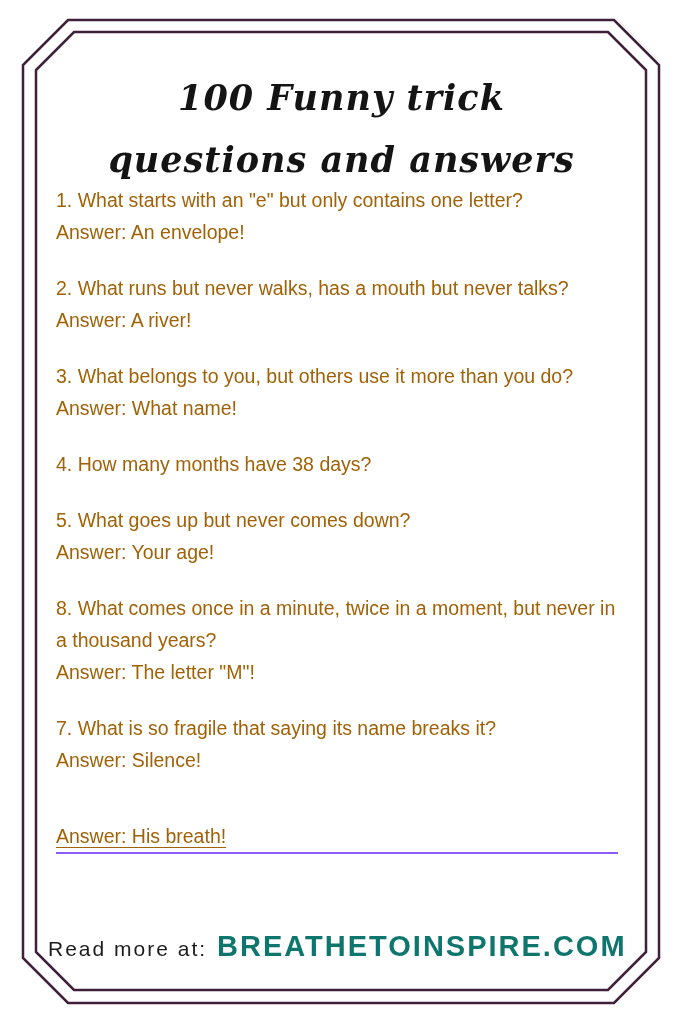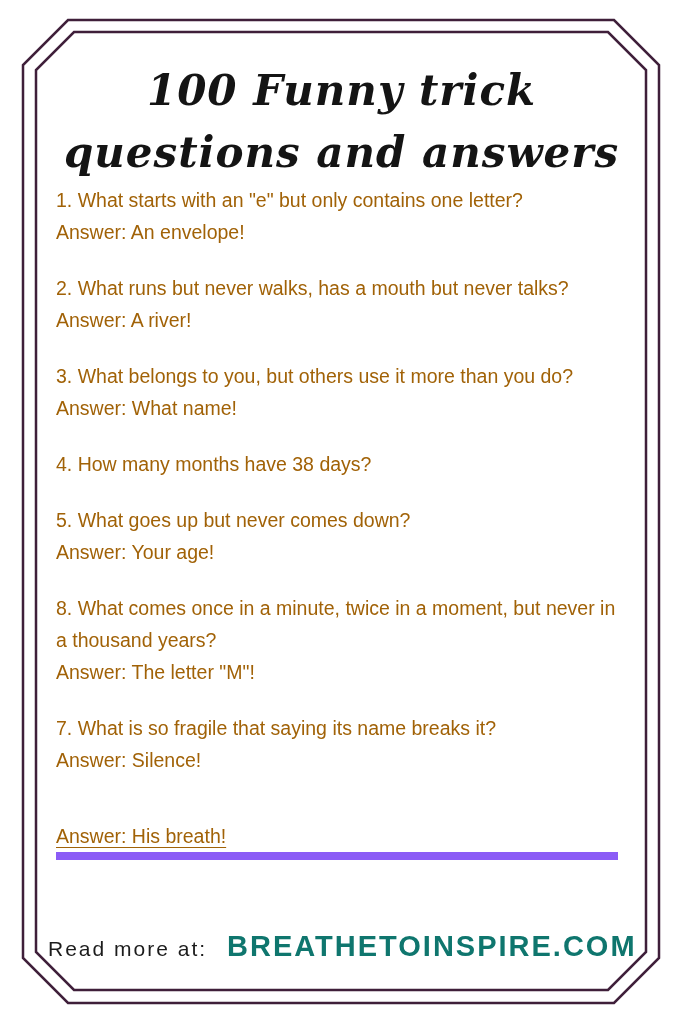--- a/index.html
+++ b/index.html
@@ -18,28 +18,28 @@
   .frame-svg {
     position: absolute;
     inset: 0;
     width: 683px;
     height: 1024px;
     pointer-events: none;
   }
   
   .title {
     position: absolute;
-    top: 32px;
+    top: 44px;
     left: 40px;
     right: 40px;
     text-align: center;
     font-family: "DejaVu Serif", serif;
     font-style: italic;
     font-weight: bold;
-    font-size: 42px;
+    font-size: 35px;
     line-height: 62px;
     color: #141414;
     letter-spacing: 1px;
   }
   .title .line { display: block; }
   
   .content {
     position: absolute;
     top: 184px;
     left: 56px;
@@ -51,34 +51,34 @@
   }
   .q-text, .q-answer {
     display: block;
     font-size: 19.5px;
     line-height: 32px;
     font-weight: 400;
     color: #a16207;
   }
   .q-answer.final {
     width: 562px;
-    border-bottom: 8px solid #8b5cf6;
+    border-bottom: 2px solid #8b5cf6;
     text-decoration: underline;
     text-underline-offset: 4px;
     margin-top: 44px;
   }
   
   .footer {
     position: absolute;
     left: 48px;
     top: 930px;
     width: 595px;
     display: flex;
     align-items: baseline;
-    gap: 20px;
+    gap: 10px;
     white-space: nowrap;
   }
   .read-more-label {
     font-size: 21px;
     letter-spacing: 2px;
     font-weight: 500;
     color: #1c1c1c;
   }
   .site-name {
     font-size: 29px;

